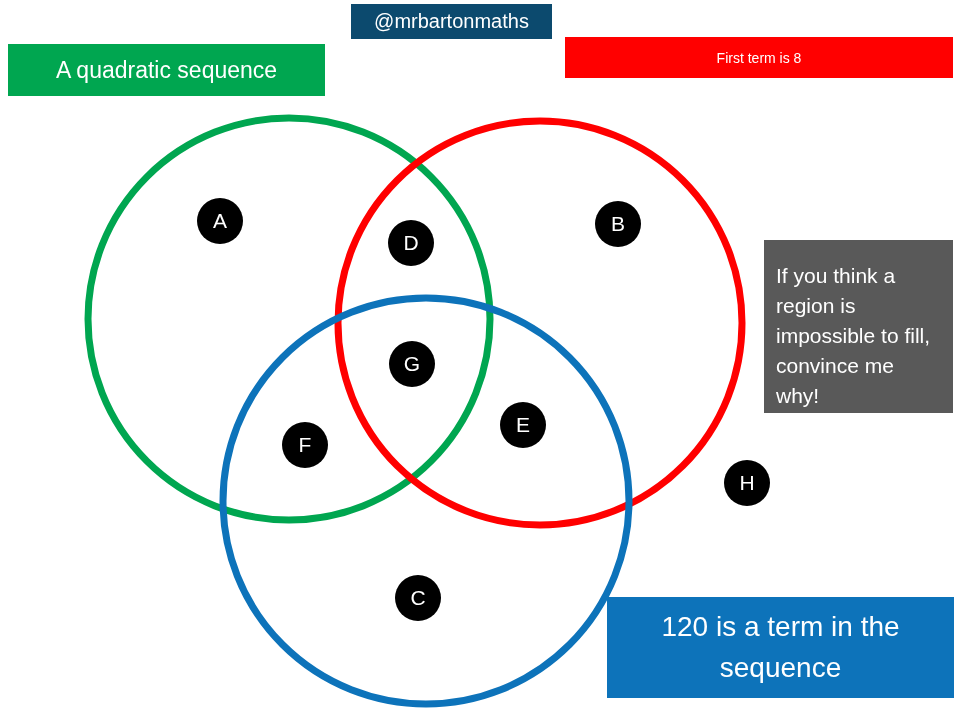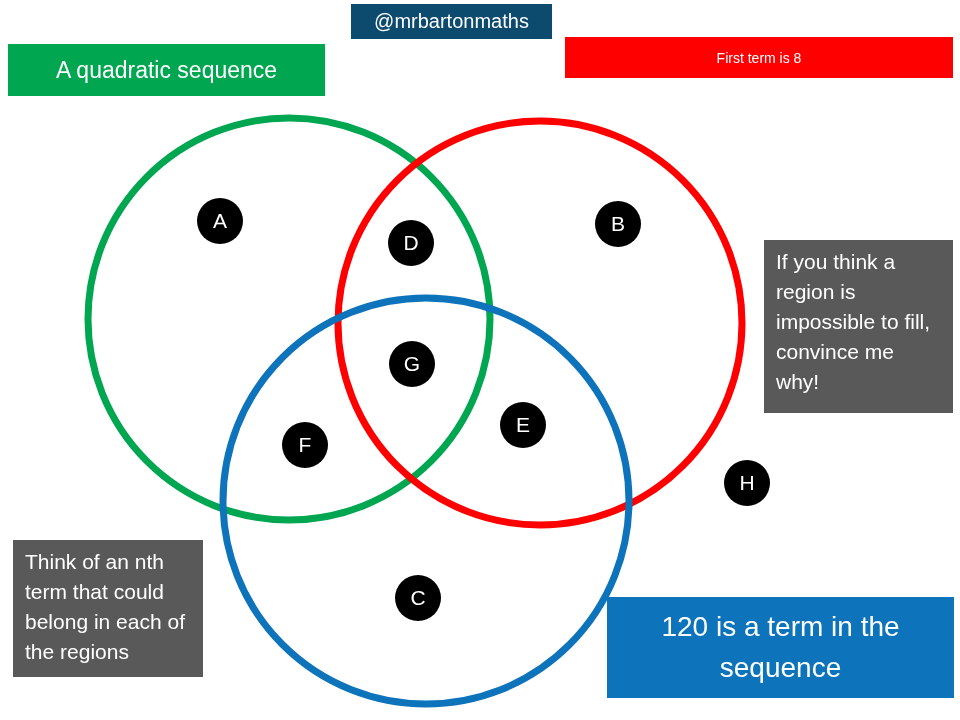--- a/index.html
+++ b/index.html
@@ -9,21 +9,21 @@
   }
   .abs{position:absolute;box-sizing:border-box;}
   .banner{
     color:#fff;display:flex;align-items:center;justify-content:center;
     text-align:center;
   }
   #green-banner{left:8px;top:28px;width:317px;height:52px;font-size:23px;margin-top:16px;}
   #handle-banner{left:351px;top:4px;width:201px;height:35px;font-size:20px;}
   #red-banner{left:565px;top:37px;width:388px;height:41px;font-size:14px;}
   .gray-note{
-    color:#fff;font-size:21px;line-height:1.43;padding:7px 12px;
+    color:#fff;font-size:21px;line-height:1.43;padding:21px 12px;
     text-align:left;
   }
   #right-note{left:764px;top:240px;width:189px;height:173px;}
   #bottomleft-note{left:13px;top:540px;width:190px;height:137px;}
   #blue-note{
     left:607px;top:597px;width:347px;height:101px;color:#fff;font-size:28px;
     line-height:1.45;display:flex;align-items:center;justify-content:center;
     text-align:center;padding:4px 8px;
   }
   #venn-svg{left:0;top:0;width:960px;height:720px;}
@@ -77,21 +77,18 @@
   </div>
 
   <div id="red-banner" class="banner abs" style="background-color: rgb(255, 0, 0);">
     <span>First term is 8</span>
   </div>
 
   <div id="right-note" class="gray-note abs" style="background-color: rgb(89, 89, 89);">
     <span>If you think a region is impossible to fill, convince me why!</span>
   </div>
 
-  <div id="bottomleft-note" class="gray-note abs" style="background-color: rgb(89, 89, 89);">
-    <span>Think of an nth term that could belong in each of the regions</span>
-  </div>
 
   <div id="blue-note" class="abs" style="background-color: rgb(13, 115, 186);">
     <span>120 is a term in the sequence</span>
   </div>
 
 </div>
 
 </body></html>

